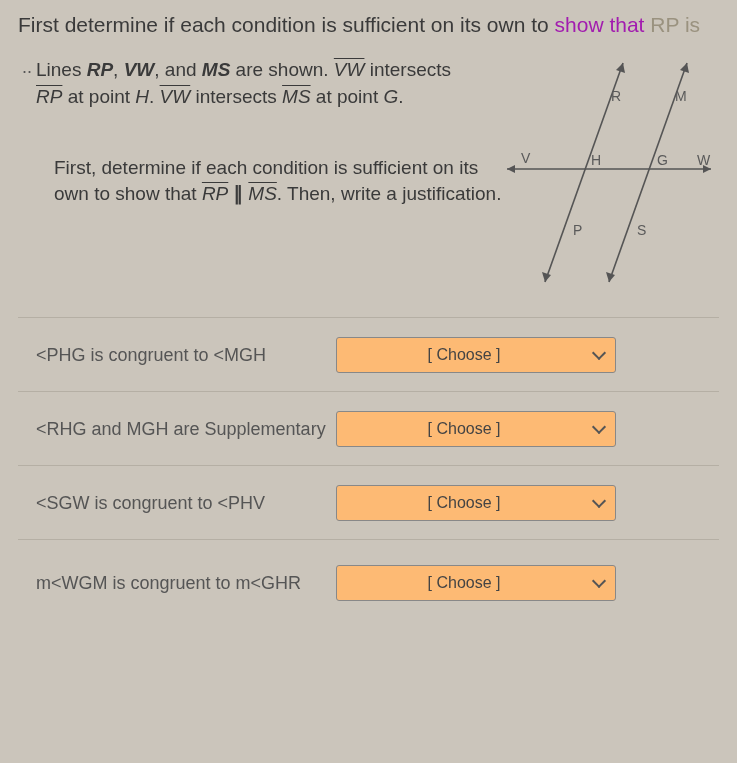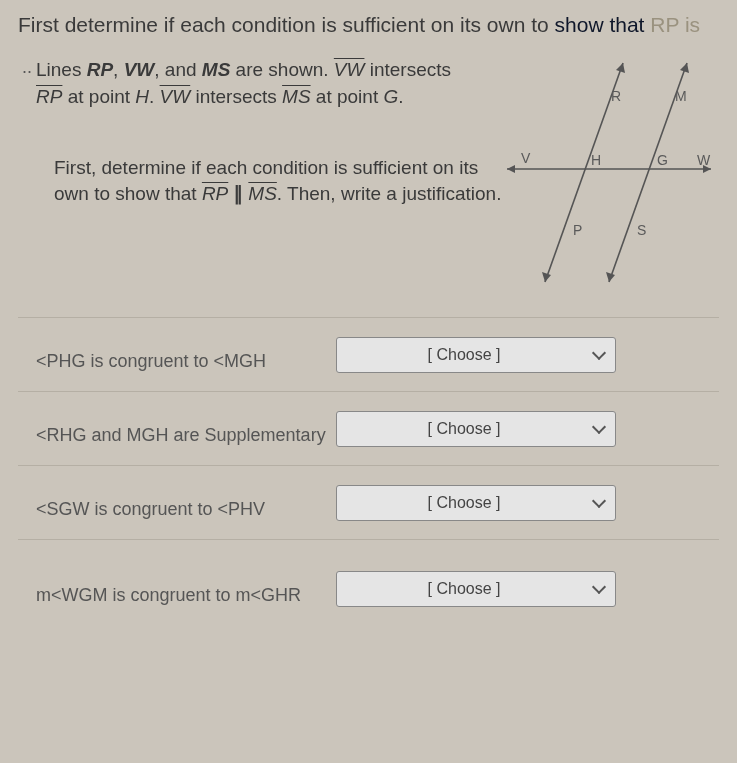--- a/index.html
+++ b/index.html
@@ -12,21 +12,21 @@
     overflow: hidden;
     position: relative;
   }
   .page {
     padding: 10px 18px 0 18px;
   }
   .top-instr {
     font-size: 21px;
     line-height: 1.4;
   }
-  .top-instr .faded { color: #0f172a; }
+  .top-instr .faded { color: #a21caf; }
   .top-instr .faded2 { color: #9a927f; text-align: center; }
   .problem-row {
     display: flex;
     margin-top: 18px;
     gap: 10px;
   }
   .problem-text {
     flex: 1;
     font-size: 19px;
     line-height: 1.4;
@@ -49,36 +49,36 @@
   .second-instr {
     font-size: 19px;
     line-height: 1.4;
     margin-top: 44px;
     padding-left: 36px;
     max-width: 520px;
   }
   .qtable { margin-top: 30px; }
   .qrow {
     display: flex;
-    align-items: flex-end;
+    align-items: center;
     border-top: 1px solid #b5afa4;
     padding: 18px 10px 18px 18px;
     min-height: 74px;
   }
   .qrow:last-child { padding-bottom: 6px; }
   .qlabel {
     width: 300px;
     font-size: 18px;
     color: #555;
     line-height: 1.35;
   }
   .choose {
     appearance: none;
     -webkit-appearance: none;
-    background: #e5e5e5;
+    background: #fdba74;
     border: 1px solid #888;
     border-radius: 3px;
     padding: 8px 36px 8px 12px;
     font-size: 16px;
     color: #444;
     width: 280px;
     position: relative;
     cursor: pointer;
   }
   .select-wrap { position: relative; width: 280px; }

